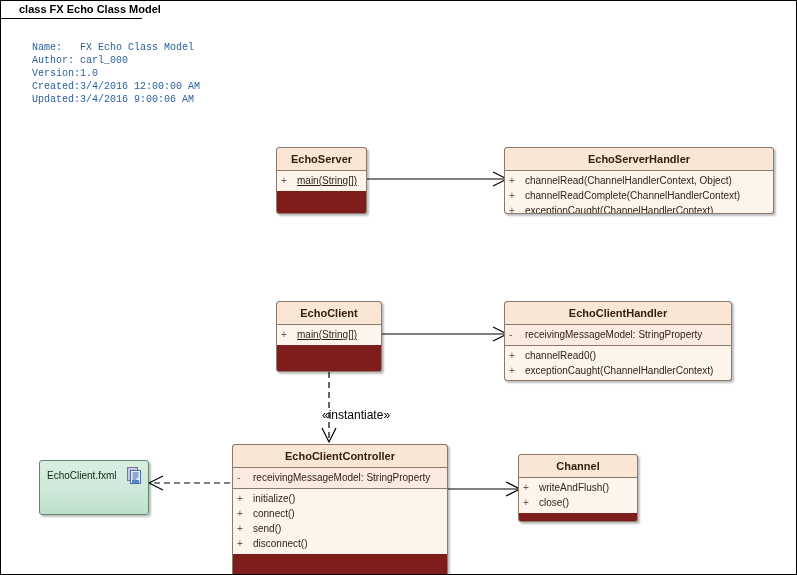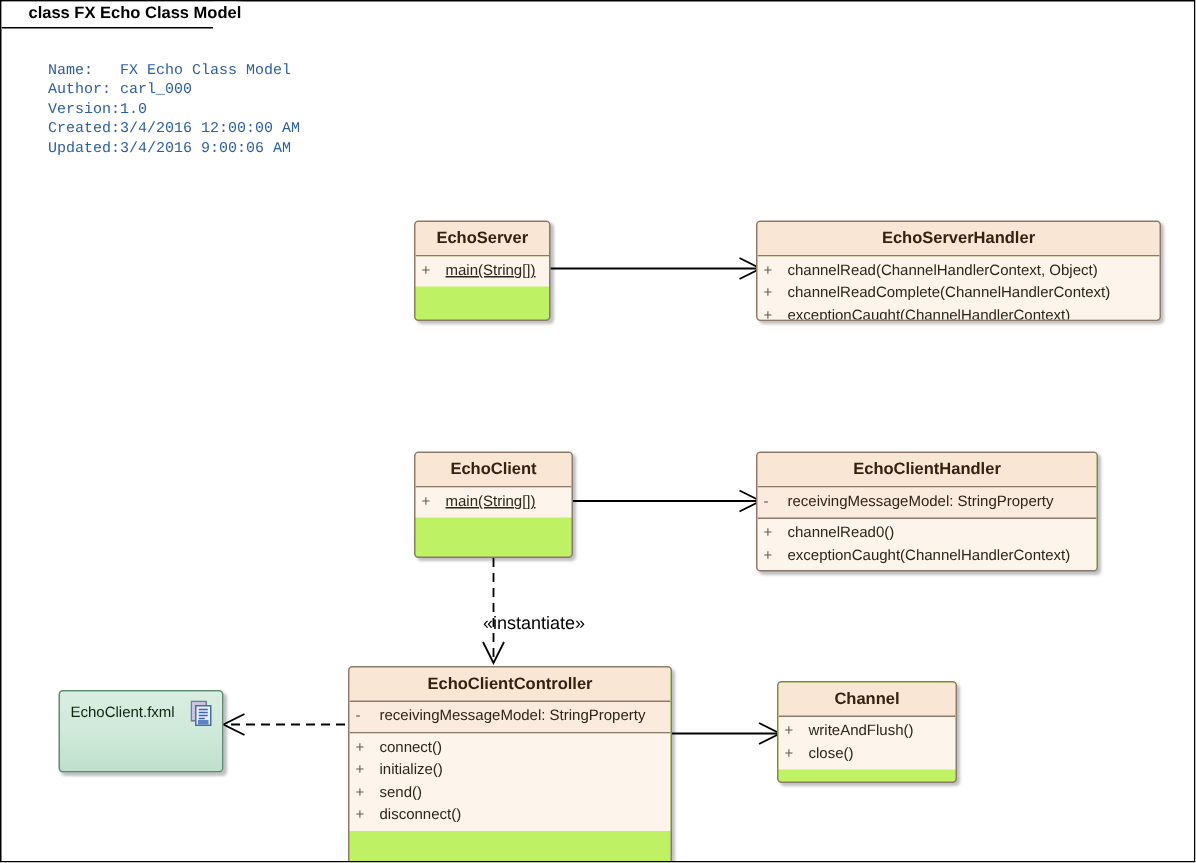--- a/index.html
+++ b/index.html
@@ -81,21 +81,21 @@
     color: #2b5f9e;
   }
   .meta-val { color: #2b5f9e; }
 
   
   .uml-class {
     position: absolute;
     box-sizing: border-box;
     border: 1px solid #8b7a6b;
     border-radius: 3px;
-    background: #bef264;
+    background: #7f1d1d;
     box-shadow: 2px 2px 2px rgba(0,0,0,0.25);
     overflow: hidden;
   }
   .uml-title {
     height: 23px;
     line-height: 23px;
     text-align: center;
     font-size: 11px;
     font-weight: bold;
     color: #36200e;
@@ -299,24 +299,24 @@
 
   <div class="uml-class" id="class-echoclientcontroller" style="left:231px; top:443px; width:216px; height:136px;">
     <div class="uml-title">EchoClientController</div>
     <div class="uml-compartment attrs">
       <div class="uml-row">
         <span class="uml-vis">-</span><span class="uml-member">receivingMessageModel: StringProperty</span>
       </div>
     </div>
     <div class="uml-compartment ops">
       <div class="uml-row">
+        <span class="uml-vis">+</span><span class="uml-member">initialize()</span>
+      </div>
+      <div class="uml-row">
         <span class="uml-vis">+</span><span class="uml-member">connect()</span>
-      </div>
-      <div class="uml-row">
-        <span class="uml-vis">+</span><span class="uml-member">initialize()</span>
       </div>
       <div class="uml-row">
         <span class="uml-vis">+</span><span class="uml-member">send()</span>
       </div>
       <div class="uml-row">
         <span class="uml-vis">+</span><span class="uml-member">disconnect()</span>
       </div>
     </div>
   </div>
 

